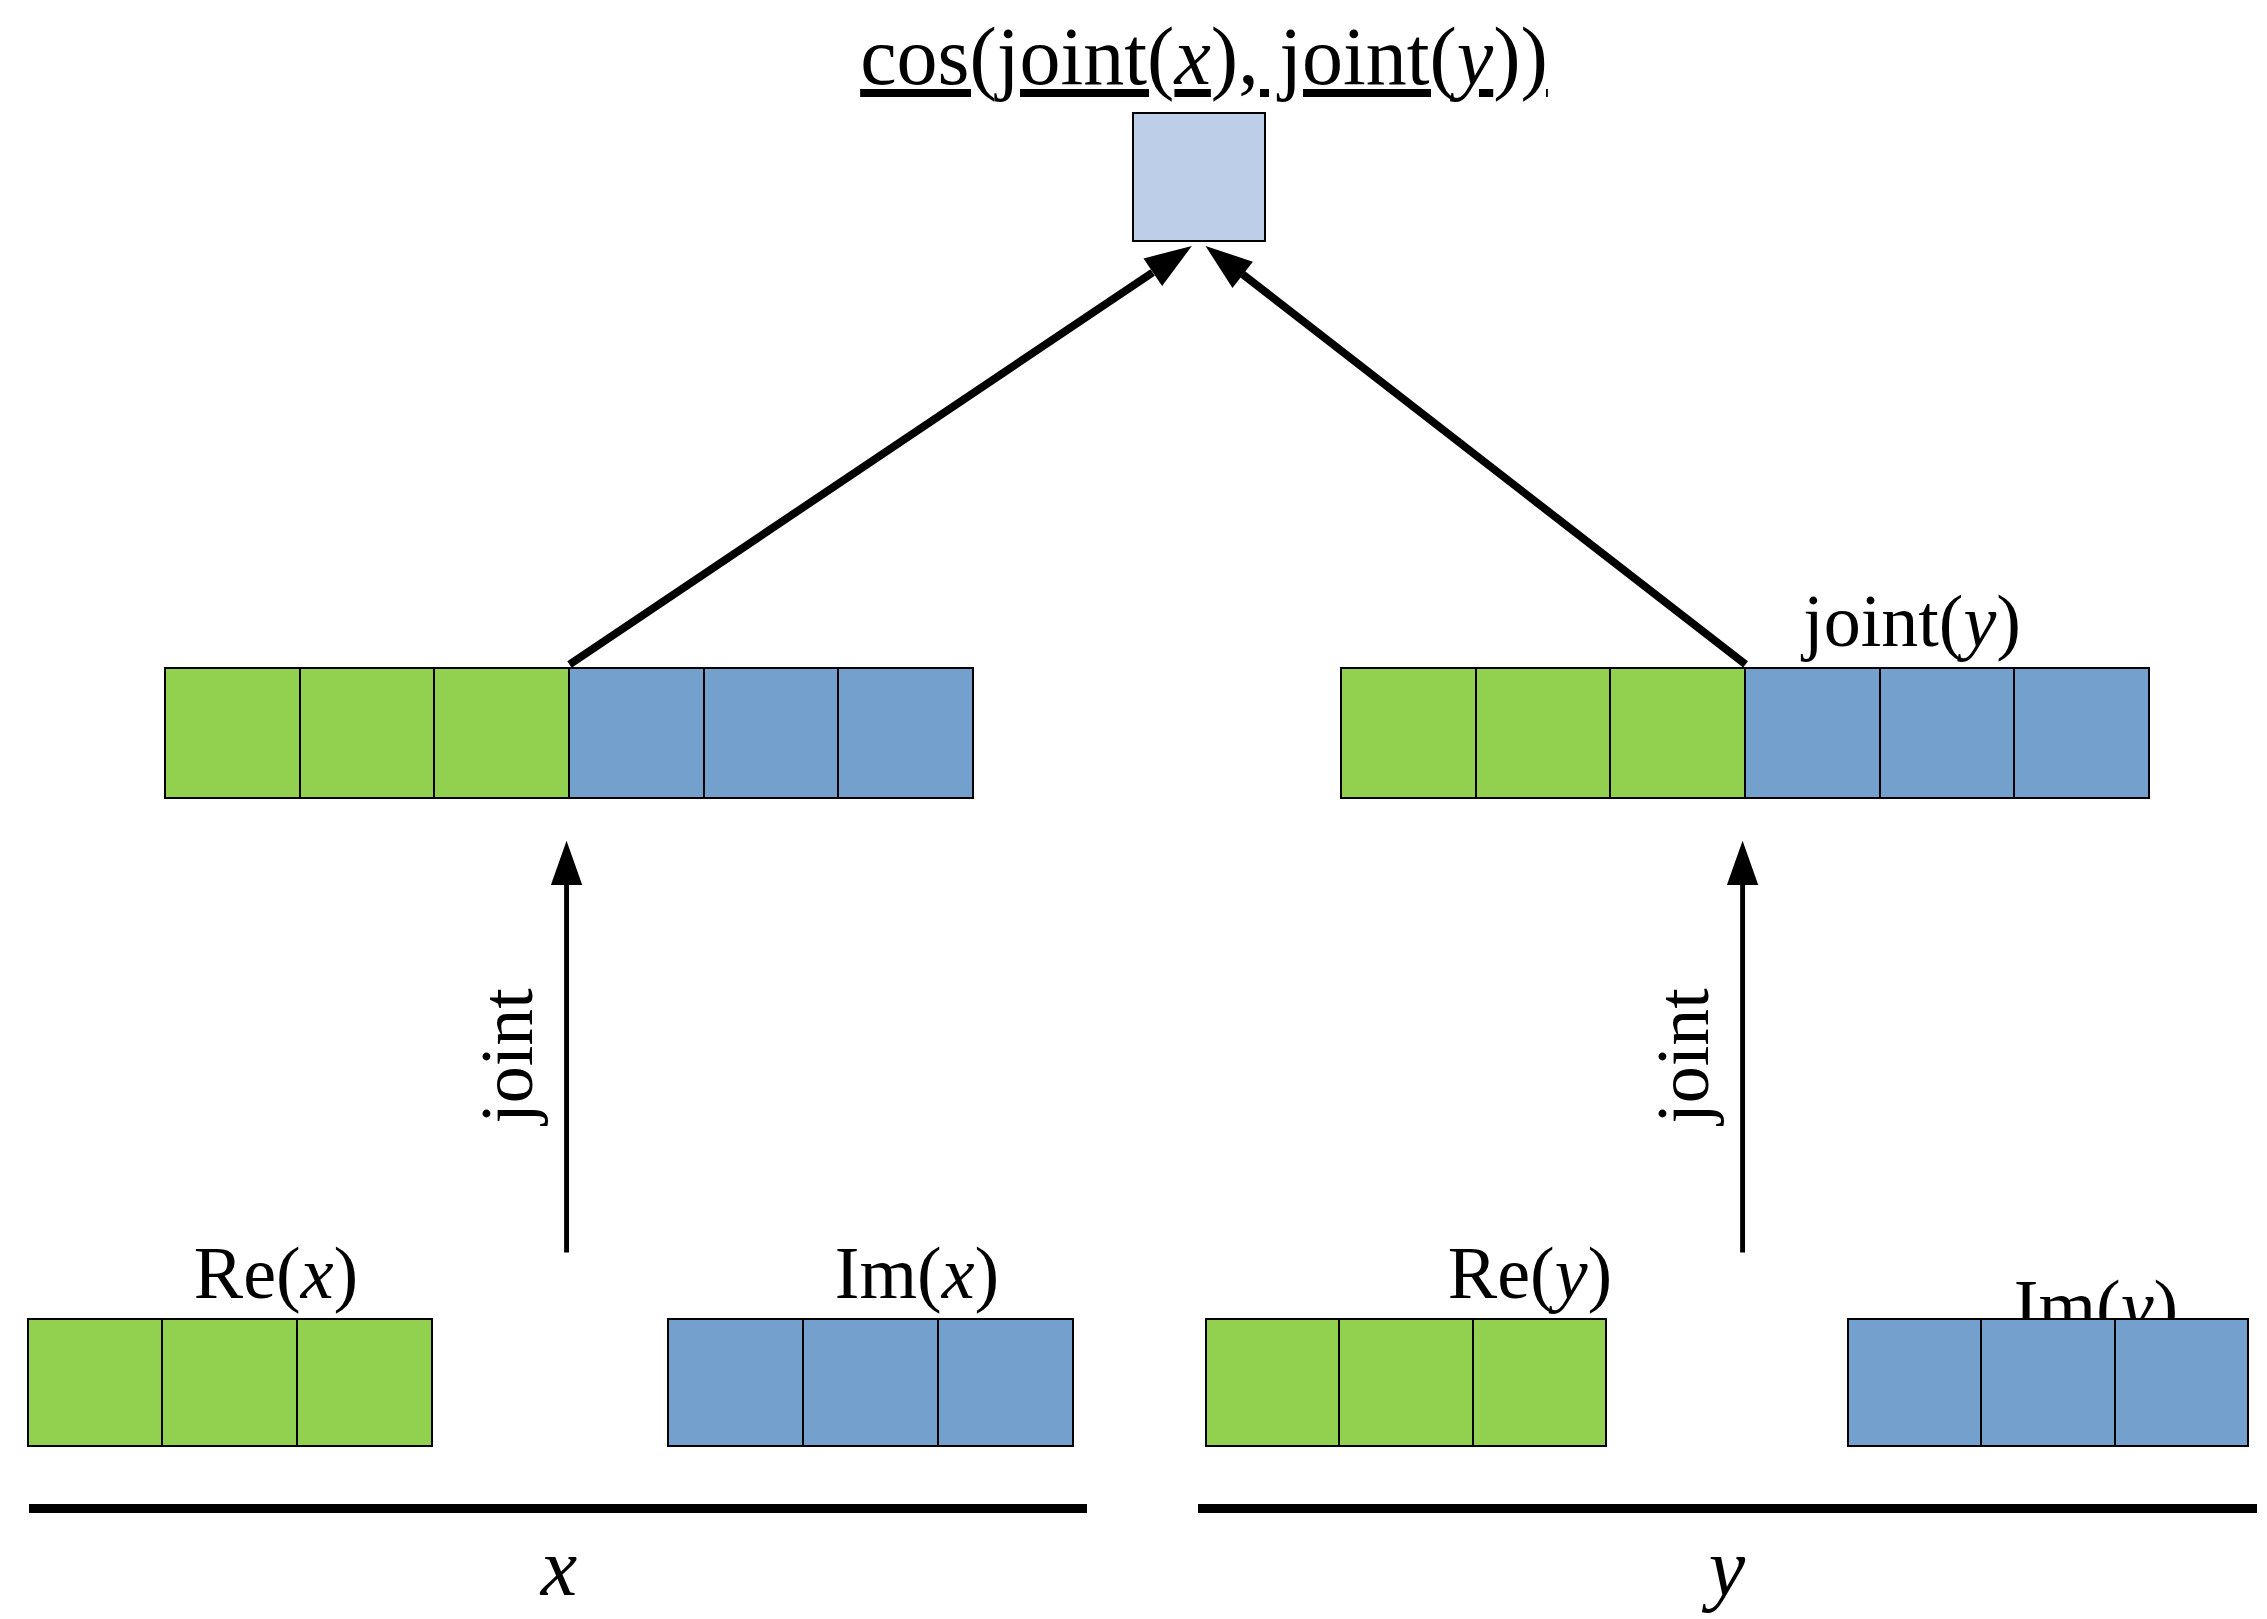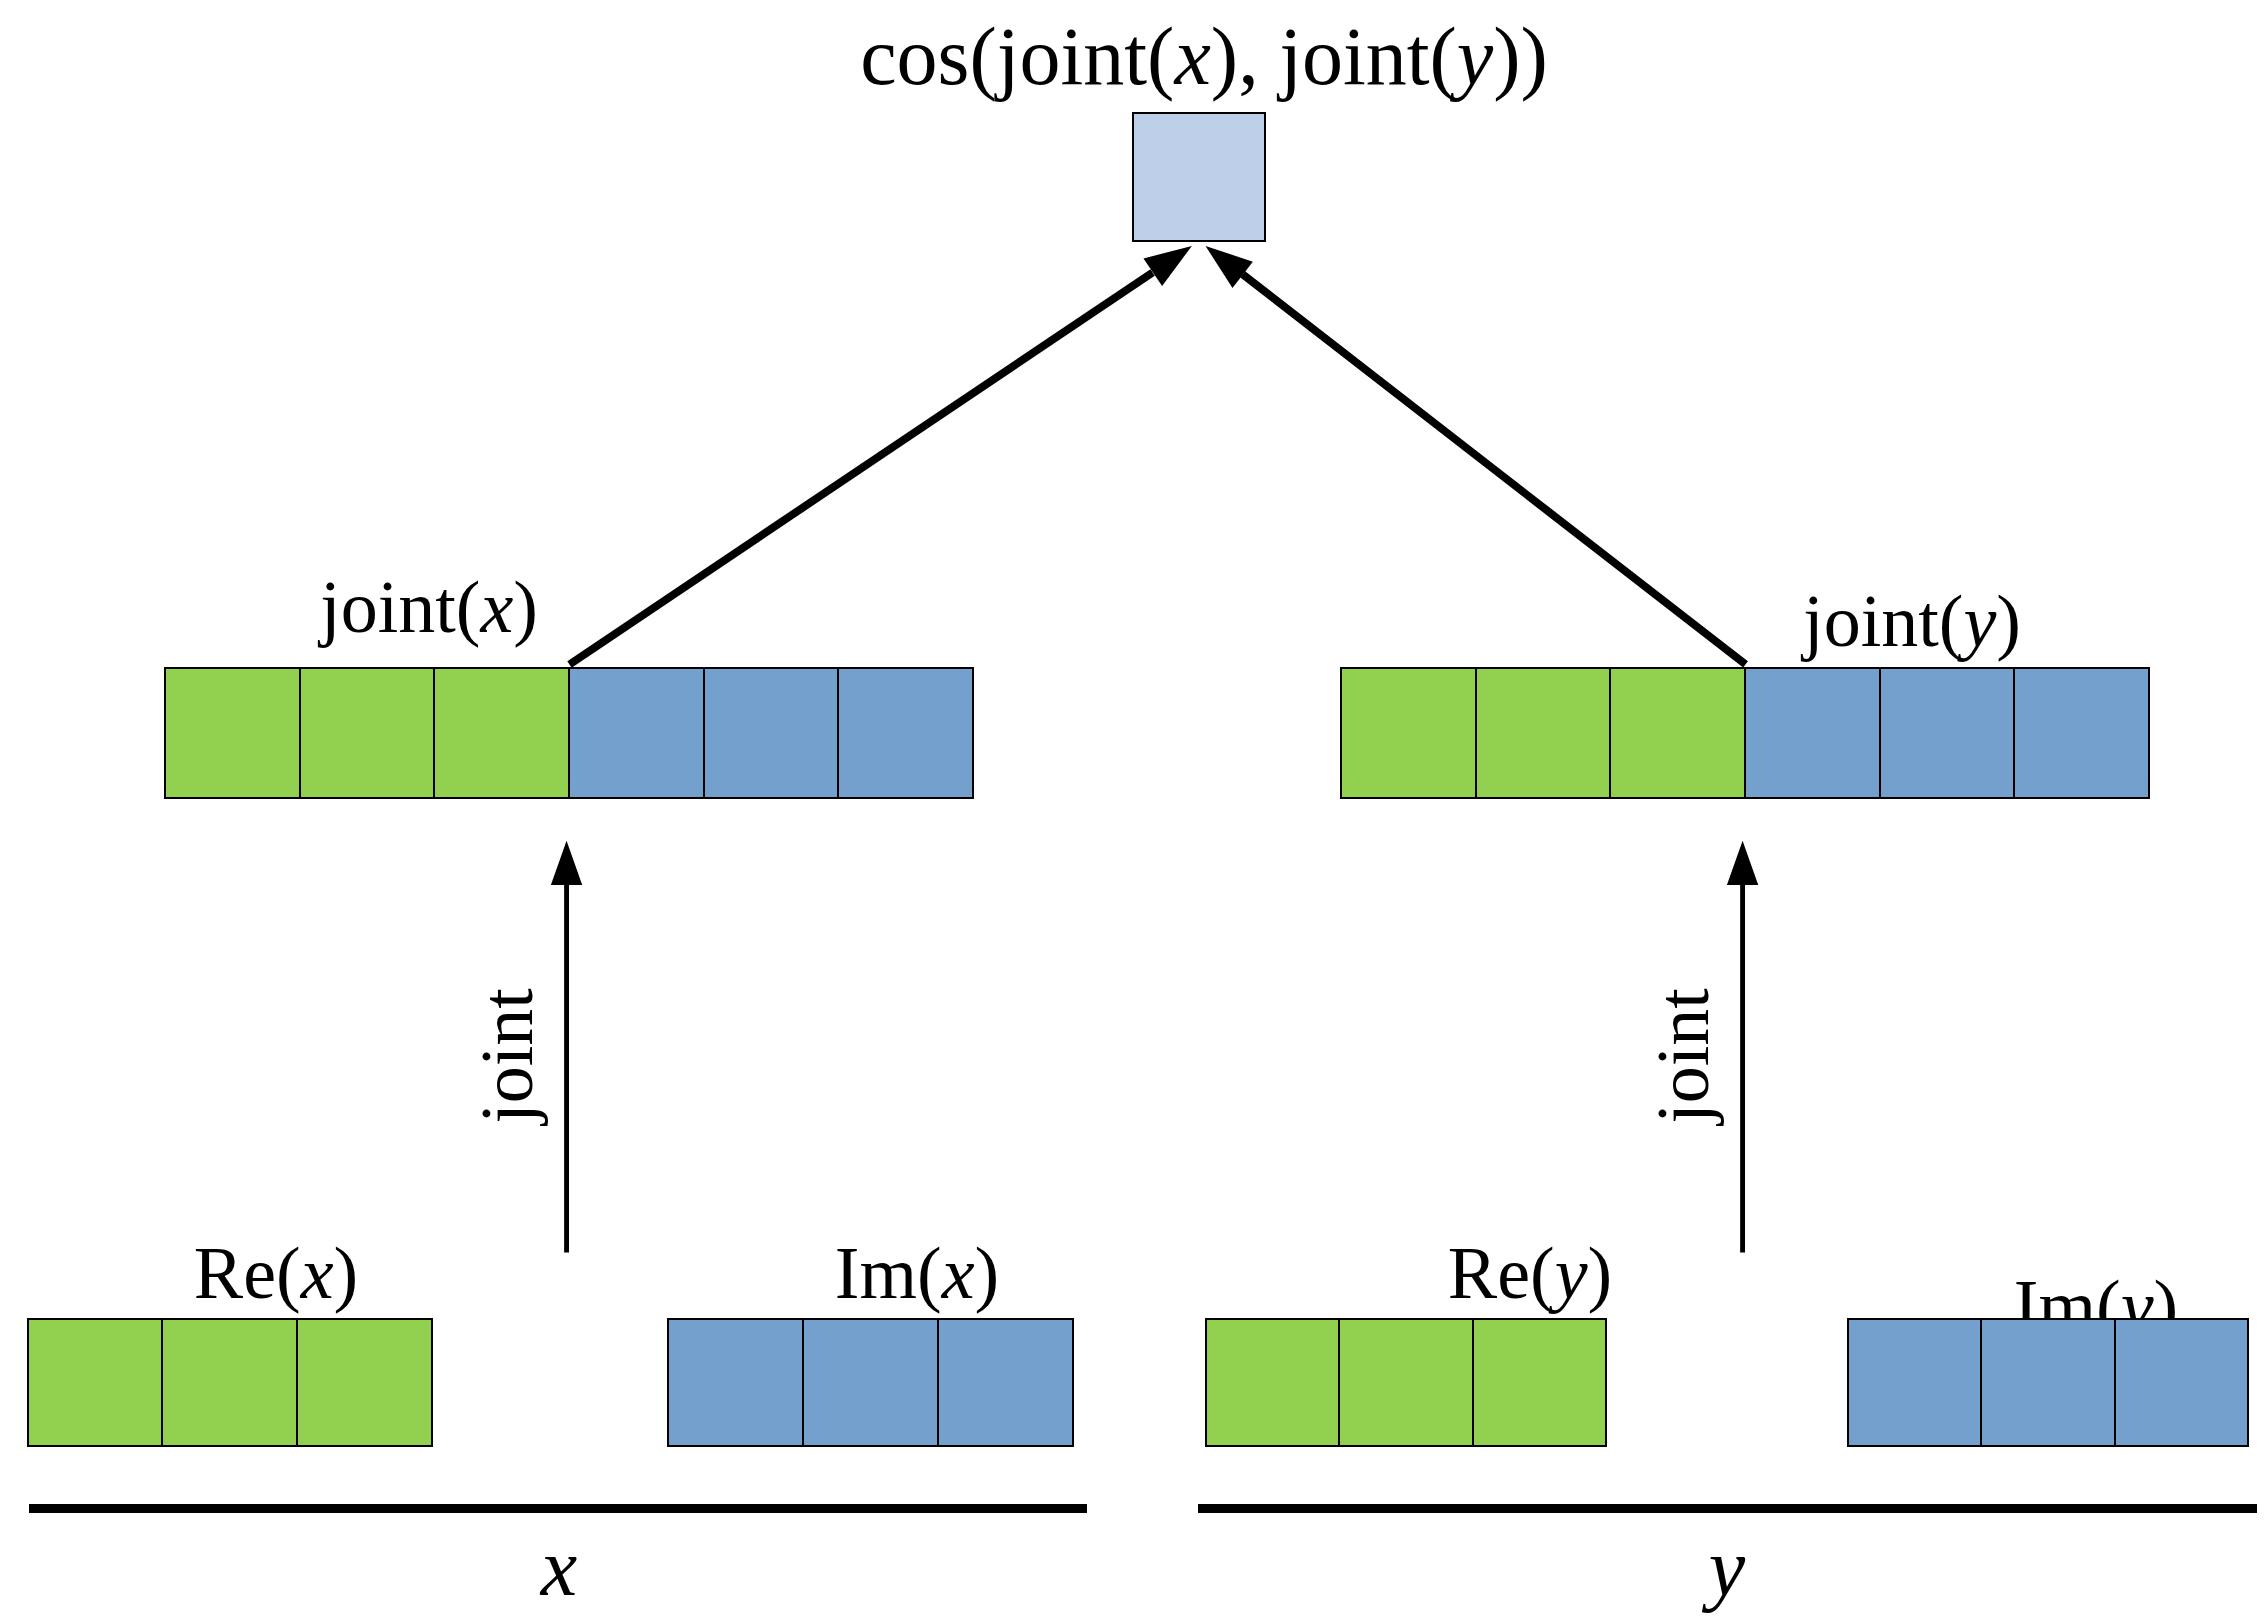--- a/index.html
+++ b/index.html
@@ -7,21 +7,21 @@
     position:relative;
     width:2267px;height:1619px;
     background:#ffffff;
     font-family:"Liberation Serif","DejaVu Serif",serif;
     overflow:hidden;
   }
   .abs{position:absolute;}
   .label{white-space:nowrap;color:#000;line-height:1.2;}
   .cx{transform:translateX(-50%);}
   .it{font-style:italic;}
-  .title{font-size:82px;}
+  .title{font-size:82px;text-decoration:underline;}
   .mid-label{font-size:74px;}
   .vec-label{font-size:74px;margin-left:47px;}
   .group-label{font-size:82px;font-style:italic;}
   .rot-label{
     font-size:74px;white-space:nowrap;color:#000;line-height:1;
     transform:translate(-50%,-50%) rotate(-90deg);
   }
   .cos-square{
     background:var(--lightblue);
     border:2px solid var(--line);
@@ -45,21 +45,20 @@
 </style>
 </head>
 <body>
 
 <div class="canvas">
 
   <div class="abs label title cx" style="left:1204px;top:7.8px;"><span>cos(joint(</span><span class="it">x</span><span>), joint(</span><span class="it">y</span><span>))</span></div>
 
   <div class="abs cos-square" style="left:1132px;top:112px;width:134px;height:130px;"></div>
 
-  <div class="abs label mid-label cx" style="left:429px;top:563px;"><span>joint(</span><span class="it">x</span><span>)</span></div>
 
   <div class="abs label mid-label cx" style="left:1892px;top:577px;margin-left:20px;"><span>joint(</span><span class="it">y</span><span>)</span></div>
 
   <div class="abs vec" style="left:164px;top:667px;width:810px;height:132px;">
     <div class="seg green">
         <div class="cell"></div>
         <div class="cell"></div>
         <div class="cell"></div>
       </div>
     <div class="seg blue">

